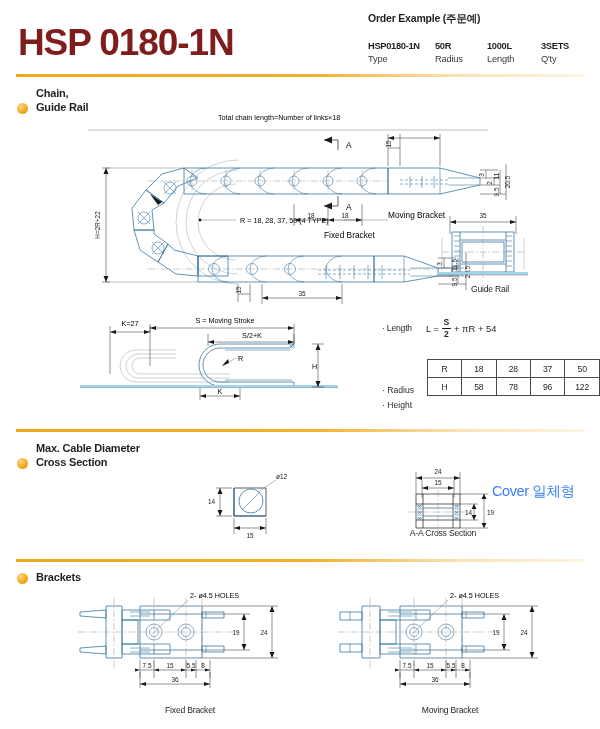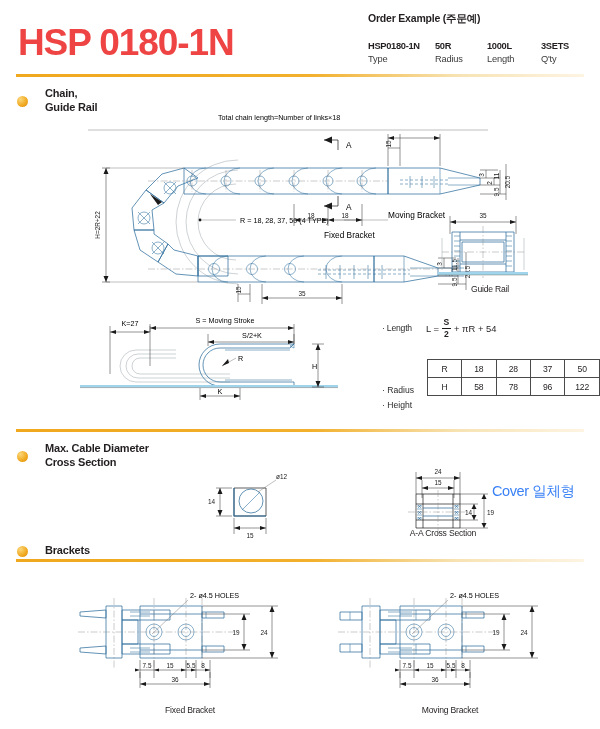--- a/index.html
+++ b/index.html
@@ -8,36 +8,36 @@
     font-family:"Liberation Sans",sans-serif;
     color:#231f20;position:relative;overflow:hidden;
   }
   .page{position:relative;width:600px;height:729px;}
 
   
   .hdr{position:absolute;left:0;top:0;width:600px;height:78px;}
   .model-title{
     position:absolute;left:18px;top:24px;
     font-size:37px;font-weight:bold;letter-spacing:-1.1px;
-    color:#ef4444;line-height:1;
+    color:#7f1d1d;line-height:1;
   }
   .order-box{position:absolute;left:368px;top:12px;width:225px;}
   .order-title{font-size:10.5px;font-weight:bold;color:#231f20;letter-spacing:-.2px;}
   .order-grid{display:flex;margin-top:14px;}
   .order-col{font-size:9.3px;line-height:1.45;}
   .order-col .v{font-weight:bold;letter-spacing:-.3px;white-space:nowrap;}
   .order-col .l{font-weight:normal;color:#3b3b3b;letter-spacing:-.2px;}
   .c0{width:67px}.c1{width:52px}.c2{width:54px}.c3{width:auto}
 
   
   .rule{
     position:absolute;height:3px;left:16px;width:568px;
     background:linear-gradient(to right,#f0a81e 0%,#f2b02c 52%,#f7e3b4 78%,#fdf4e2 100%);
   }
-  .sec{position:absolute;display:flex;align-items:center;gap:17px;}
+  .sec{position:absolute;display:flex;align-items:flex-end;gap:8px;}
   .bullet{
     width:11px;height:11px;border-radius:50%;margin-top:2px;flex:0 0 auto;
     background:radial-gradient(circle at 32% 30%,#fbd77a 0%,#f0a81e 60%,#d9901a 100%);
   }
   .sec-label{font-size:11px;font-weight:bold;line-height:1.28;letter-spacing:-.2px;}
 
   
   .draw{position:absolute;}
   svg{display:block;overflow:visible;}
   .fill{fill:#bfe0f2;}
@@ -478,21 +478,21 @@
       <path class="blkf" d="M92 26 L89.5 31 L94.5 31 Z"></path>
       <path class="blkf" d="M92 60 L89.5 55 L94.5 55 Z"></path>
       <text class="t" x="73" y="47">14</text>
       <text class="t" x="95" y="47">19</text>
     </svg>
   </div>
   <div class="cap" style="left:378px;top:528px;width:130px">A-A Cross Section</div>
   <div class="cover-ko">Cover 일체형</div>
 
   <div class="rule" style="top:559px"></div>
-  <div class="sec" style="left:17px;top:543px;width:160px">
+  <div class="sec" style="left:17px;top:570px;width:160px">
     <span class="bullet"></span>
     <span class="sec-label">Brackets</span>
   </div>
 
   <div class="draw" style="left:78px;top:590px">
     <svg width="220" height="100" viewBox="0 0 220 100">
       <text class="t7" x="112" y="8">2- ø4.5 HOLES</text>
       <path class="thin" d="M110 10 L74 44"></path>
 
       <path class="fill ln" d="M2 22 L28 20 L28 28 L2 26 Z"></path>

